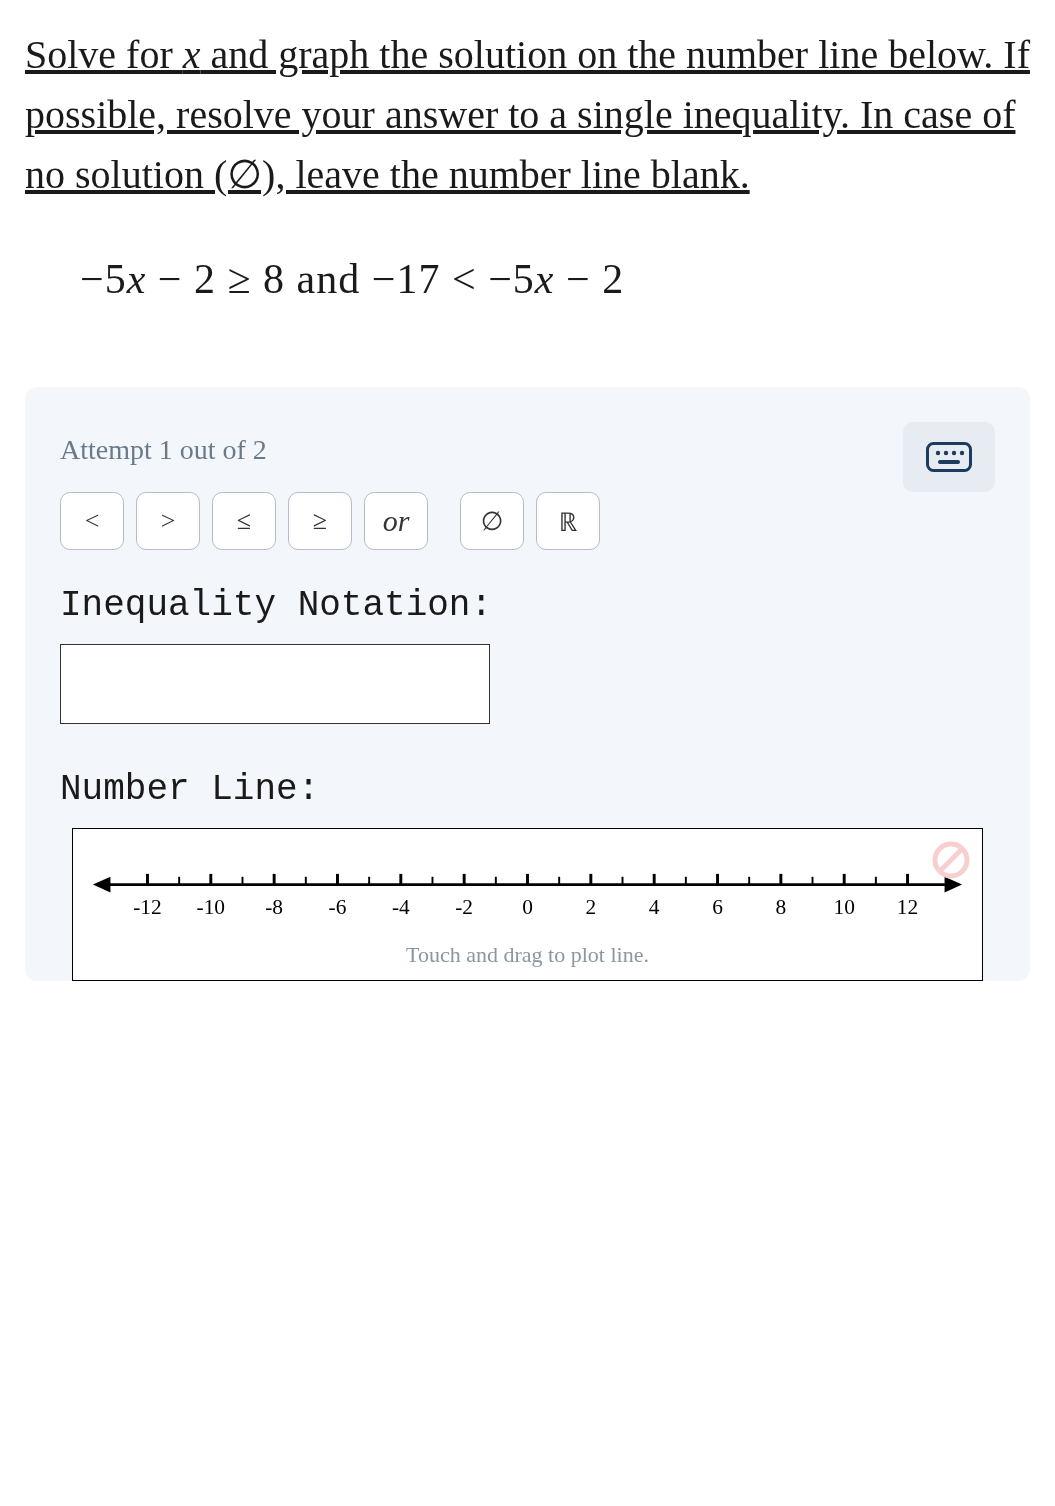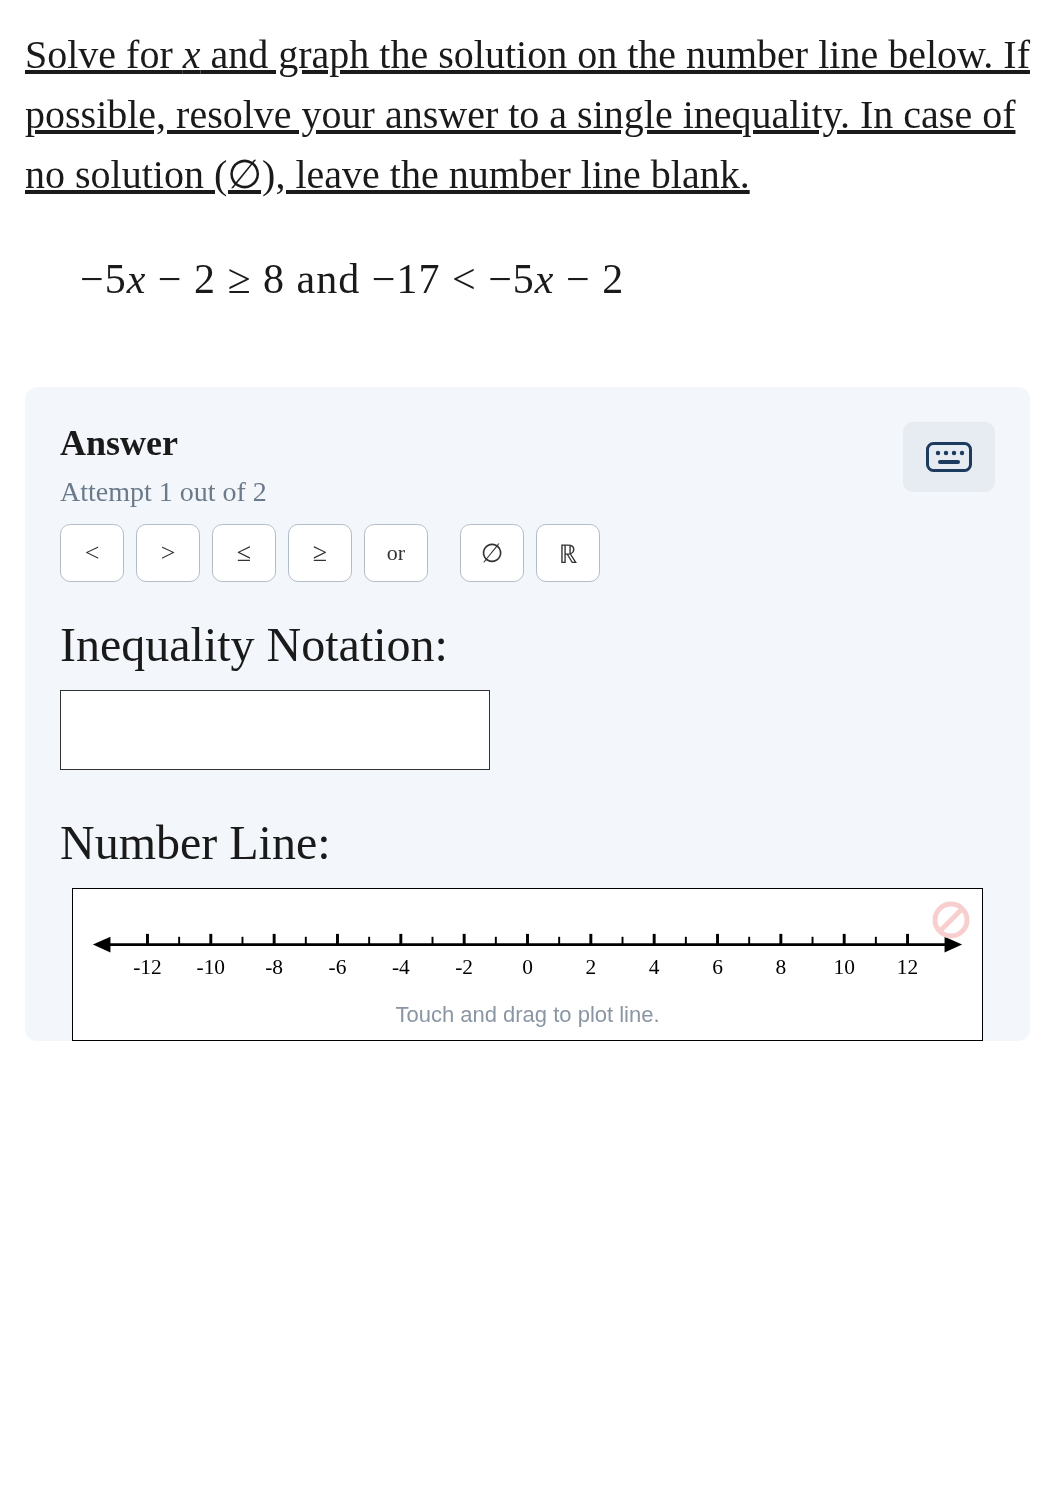--- a/index.html
+++ b/index.html
@@ -80,22 +80,22 @@
     font-size: 26px;
     font-family: 'Times New Roman', serif;
     display: flex;
     align-items: center;
     justify-content: center;
     cursor: pointer;
     color: #333;
   }
   .sym-btn.gap-after { margin-right: 20px; }
   .section-label {
-    font-size: 48px;
-    font-family: Liberation Serif, serif;
+    font-size: 36px;
+    font-family: Liberation Mono, monospace;
     margin-bottom: 18px;
   }
   .notation-input {
     width: 430px;
     height: 80px;
     border: 1.5px solid #333;
     background: #ffffff;
     font-size: 28px;
     padding: 0 12px;
     font-family: 'Times New Roman', serif;
@@ -115,59 +115,58 @@
     right: 10px;
     width: 42px;
     height: 42px;
     cursor: pointer;
   }
   .nl-svg { width: 100%; height: auto; display: block; }
   .nl-hint {
     text-align: center;
     font-size: 22px;
     color: #8a96a3;
-    font-family: Liberation Sans, sans-serif;
+    font-family: Liberation Serif, serif;
     margin-top: 4px;
   }
 </style>
 </head>
 <body>
 
 <div class="question">
   <span>Solve for </span><span class="mathvar">x</span><span> and graph the solution on the number line below. If possible, resolve your answer to a single inequality. In case of no solution (∅), leave the number line blank.</span>
 </div>
 
 <div class="equation">
   <span>−5</span><span class="mathvar">x</span><span> − 2 ≥ 8</span><span>  and  </span><span>−17 &lt; </span><span>−5</span><span class="mathvar">x</span><span> − 2</span>
 </div>
 
 <div class="answer-panel">
   <div class="answer-header">
     <div>
-      <div class="answer-title">Answer</div>
       <div class="attempt">Attempt 1 out of 2</div>
     </div>
     <div class="keyboard-btn">
       <svg width="46" height="30" viewBox="0 0 46 30">
         <rect x="1.5" y="1.5" width="43" height="27" rx="6" ry="6" fill="none" stroke="#1d3a5f" stroke-width="3"></rect>
         <circle cx="12" cy="11" r="2.2" fill="#1d3a5f"></circle>
         <circle cx="20" cy="11" r="2.2" fill="#1d3a5f"></circle>
         <circle cx="28" cy="11" r="2.2" fill="#1d3a5f"></circle>
         <circle cx="36" cy="11" r="2.2" fill="#1d3a5f"></circle>
         <rect x="12" y="18" width="22" height="4" rx="2" fill="#1d3a5f"></rect>
       </svg>
     </div>
   </div>
 
   <div class="symbol-row">
     <div class="sym-btn">&lt;</div>
     <div class="sym-btn">&gt;</div>
     <div class="sym-btn">≤</div>
     <div class="sym-btn">≥</div>
-    <div class="sym-btn gap-after" style="font-family:Georgia,serif;font-size:22px;">or</div>
+    <div class="sym-btn gap-after" style="font-family:Georgia,serif;font-size:30px;font-style:italic;">or</div>
     <div class="sym-btn">∅</div>
     <div class="sym-btn">ℝ</div>
   </div>
 
   <div class="notation-block">
     <div class="section-label">Inequality Notation:</div>
     <input class="notation-input" type="text" value="" style="">
   </div>
 
   <div class="number-line-block">

